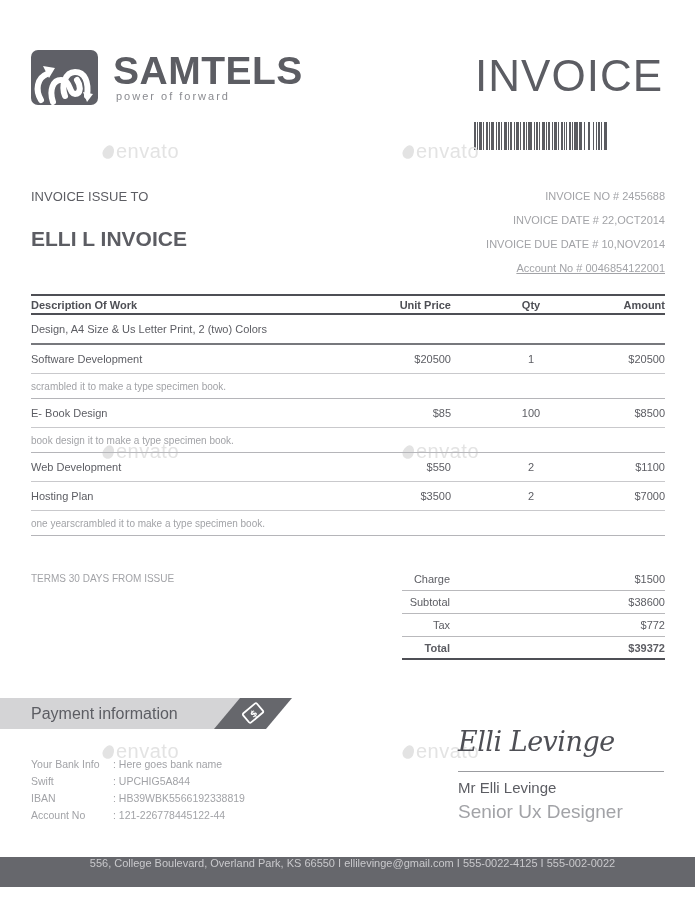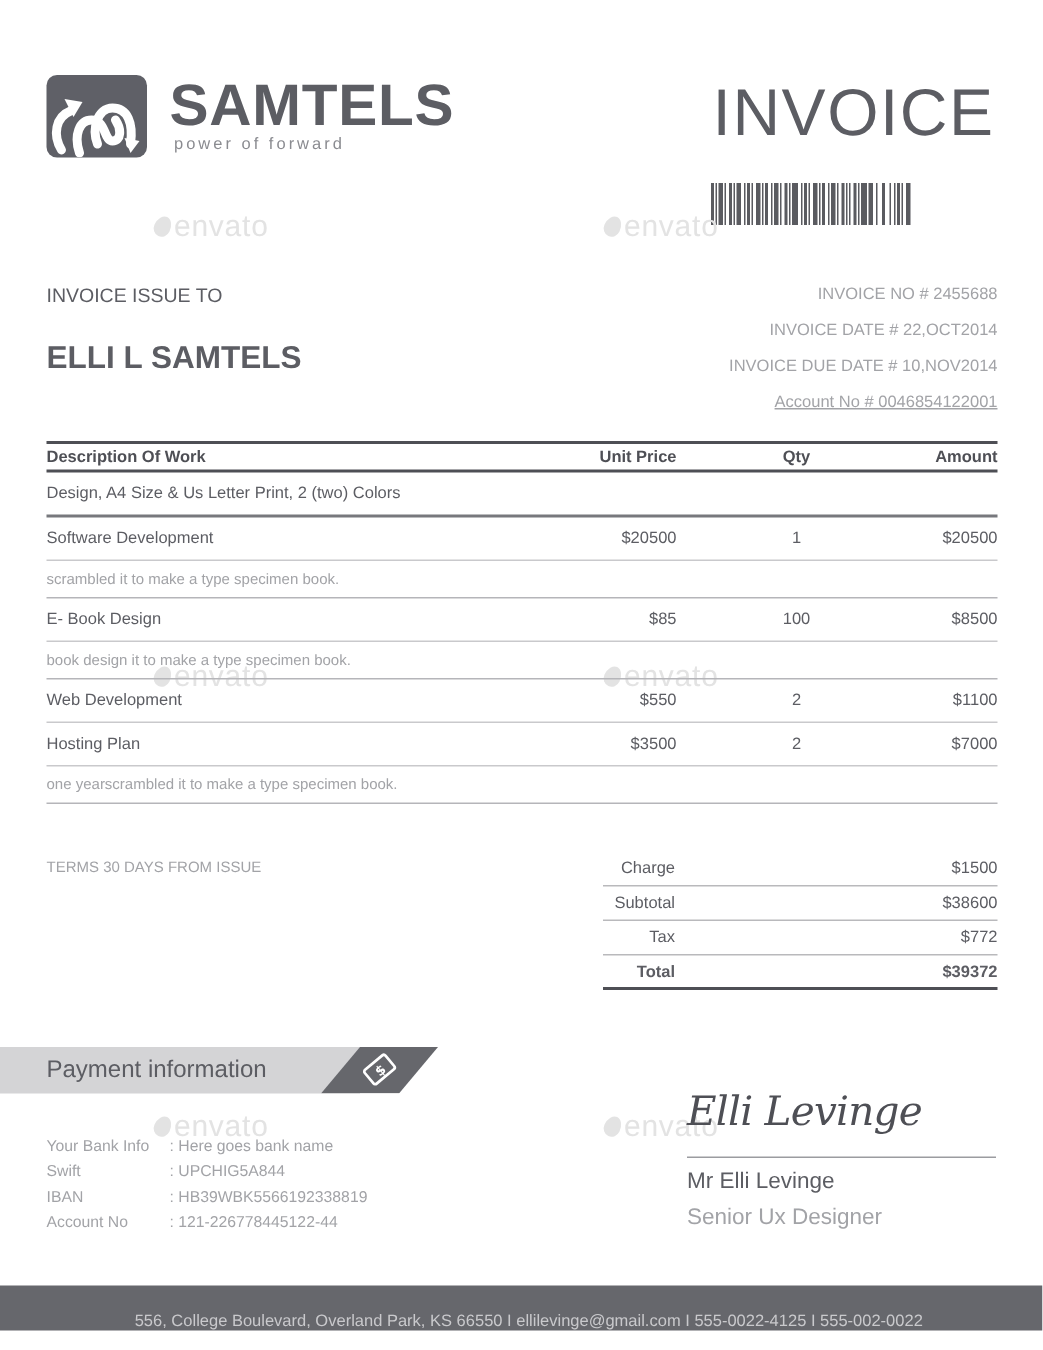--- a/index.html
+++ b/index.html
@@ -54,24 +54,24 @@
 
   .bank { left: 31px; top: 756px; font-size: 10.5px; color: #a2a3a7; line-height: 17px; }
   .bank-row { display: flex; }
   .bank-row .bl { width: 82px; }
   .bank-row .bv { }
 
   
   .signature { left: 458px; top: 724px; font-family: "DejaVu Serif", serif; font-style: italic; font-size: 27px; color: #4e4f55; line-height: 36px; letter-spacing: -0.5px; }
   .sig-line { left: 458px; top: 771px; width: 206px; height: 1px; background: #9b9ca0; }
   .sig-name { left: 458px; top: 779px; font-size: 15px; color: #5c5d63; line-height: 18px; }
-  .sig-role { left: 458px; top: 803px; font-size: 15px; color: #a2a3a7; line-height: 18px; }
-
-  
-  .footer { left: 0; top: 857px; width: 695px; height: 30px; background: #66676c; color: #c9c9cc; font-size: 11px; display: flex; align-items: flex-end; justify-content: center; padding-left: 10px; }
+  .sig-role { left: 458px; top: 803px; font-size: 19px; color: #a2a3a7; line-height: 18px; }
+
+  
+  .footer { left: 0; top: 857px; width: 695px; height: 30px; background: #66676c; color: #c9c9cc; font-size: 11px; display: flex; align-items: flex-start; justify-content: center; padding-left: 10px; }
 </style>
 </head>
 <body>
 
 <div class="abs logo-box">
   <svg width="67" height="55" viewBox="0 0 67 55">
     <path d="M10 50 C4 40 6 28 16 24" fill="none" stroke="#fff" stroke-width="6" stroke-linecap="round"></path>
     <path d="M12 16 L24 18 L18 28 Z" fill="#fff"></path>
     <path d="M22 52 C18 40 22 30 30 30 C40 30 38 44 44 44 C50 44 50 36 46 30" fill="none" stroke="#fff" stroke-width="6" stroke-linecap="round"></path>
     <path d="M34 46 C30 36 34 22 44 22 C54 22 58 32 56 46" fill="none" stroke="#fff" stroke-width="6" stroke-linecap="round"></path>
@@ -128,21 +128,21 @@
 </div>
 
 <div class="abs wm" style="left:103px;top:141px;"><span class="drop"></span><span>envato</span></div>
 <div class="abs wm" style="left:403px;top:141px;"><span class="drop"></span><span>envato</span></div>
 <div class="abs wm" style="left:103px;top:441px;"><span class="drop"></span><span>envato</span></div>
 <div class="abs wm" style="left:403px;top:441px;"><span class="drop"></span><span>envato</span></div>
 <div class="abs wm" style="left:103px;top:741px;"><span class="drop"></span><span>envato</span></div>
 <div class="abs wm" style="left:403px;top:741px;"><span class="drop"></span><span>envato</span></div>
 
 <div class="abs issue-label">INVOICE ISSUE TO</div>
-<div class="abs client-name">ELLI L SAMTELS</div>
+<div class="abs client-name">ELLI L INVOICE</div>
 
 <div class="abs meta" style="top:189px;">INVOICE NO # 2455688</div>
 <div class="abs meta" style="top:213px;">INVOICE DATE # 22,OCT2014</div>
 <div class="abs meta" style="top:237px;">INVOICE DUE DATE # 10,NOV2014</div>
 <div class="abs meta" style="top:261px;text-decoration:underline;">Account No # 0046854122001</div>
 
 <div class="abs table">
   <div class="hrow">
     <div class="c-desc">Description Of Work</div>
     <div class="c-price">Unit Price</div>

